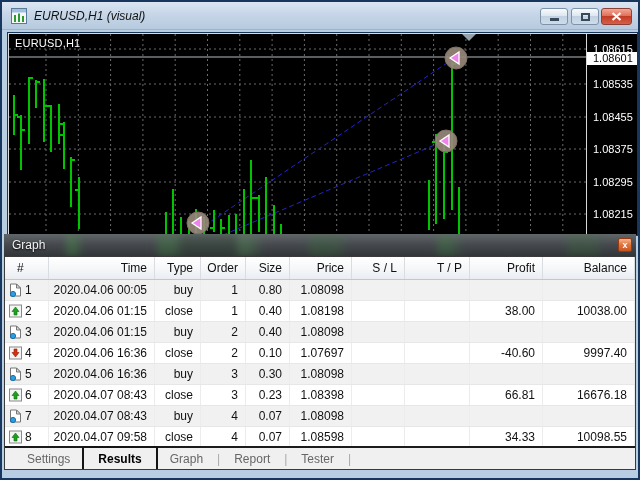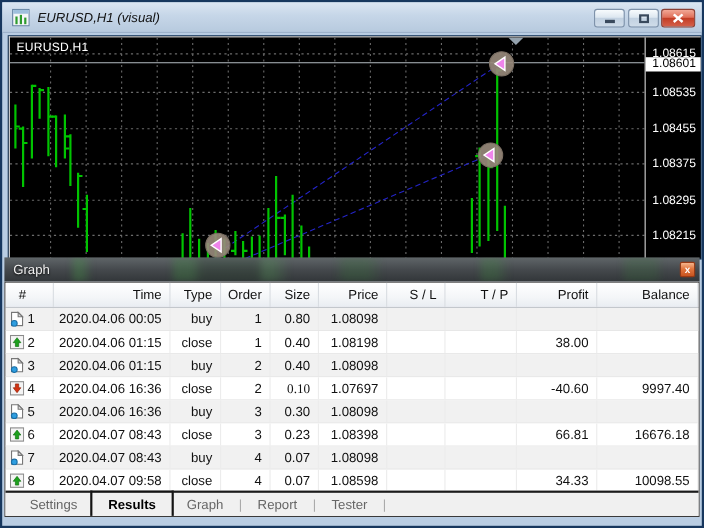--- a/index.html
+++ b/index.html
@@ -271,20 +271,21 @@
                   <path d="M6.5 3 L10 7.5 H8 V11 H5 V7.5 H3 z" fill="#1da01d" stroke="#0c6e0c" stroke-width="0.6"></path>
                 </svg>2</div>
               <div class="cell" style="width: 106px; flex: 0 0 auto;">2020.04.06 01:15</div>
               <div class="cell" style="width: 46px; flex: 0 0 auto;">close</div>
               <div class="cell" style="width: 45px; flex: 0 0 auto;">1</div>
               <div class="cell" style="width: 44px; flex: 0 0 auto;">0.40</div>
               <div class="cell" style="width: 62px; flex: 0 0 auto;">1.08198</div>
               <div class="cell" style="width: 53px; flex: 0 0 auto;"></div>
               <div class="cell" style="width: 65px; flex: 0 0 auto;"></div>
               <div class="cell" style="width: 73px; flex: 0 0 auto;">38.00</div>
+              <div class="cell" style="flex: 1 1 0%;">10038.00</div>
             </div>
             <div class="trow odd">
               <div class="cell first" style="width: 44px; flex: 0 0 auto;"><svg class="row-icon" viewBox="0 0 13 14">
                   <path d="M1.5 1 h6 l4 4 v8 h-10 z" fill="#fff" stroke="#777"></path>
                   <path d="M7.5 1 l4 4 h-4 z" fill="#ddd" stroke="#777"></path>
                   <circle cx="4" cy="11" r="2.6" fill="#2e9ee0" stroke="#1a6ea6"></circle>
                 </svg>3</div>
               <div class="cell" style="width: 106px; flex: 0 0 auto;">2020.04.06 01:15</div>
               <div class="cell" style="width: 46px; flex: 0 0 auto;">buy</div>
               <div class="cell" style="width: 45px; flex: 0 0 auto;">2</div>
@@ -296,21 +297,21 @@
               <div class="cell" style="flex: 1 1 0%;"></div>
             </div>
             <div class="trow even">
               <div class="cell first" style="width: 44px; flex: 0 0 auto;"><svg class="row-icon" viewBox="0 0 13 14">
                   <rect x="0.5" y="1" width="12" height="12" fill="#f4f4f4" stroke="#8a8a8a"></rect>
                   <path d="M6.5 11 L3 6.5 H5 V3 H8 V6.5 H10 z" fill="#d23212" stroke="#8c1e04" stroke-width="0.6"></path>
                 </svg>4</div>
               <div class="cell" style="width: 106px; flex: 0 0 auto;">2020.04.06 16:36</div>
               <div class="cell" style="width: 46px; flex: 0 0 auto;">close</div>
               <div class="cell" style="width: 45px; flex: 0 0 auto;">2</div>
-              <div class="cell" style="width: 44px; flex: 0 0 auto; font-family: Liberation Serif, serif;">0.10</div>
+              <div class="cell" style="width: 44px; flex: 0 0 auto;">0.10</div>
               <div class="cell" style="width: 62px; flex: 0 0 auto;">1.07697</div>
               <div class="cell" style="width: 53px; flex: 0 0 auto;"></div>
               <div class="cell" style="width: 65px; flex: 0 0 auto;"></div>
               <div class="cell" style="width: 73px; flex: 0 0 auto;">-40.60</div>
               <div class="cell" style="flex: 1 1 0%;">9997.40</div>
             </div>
             <div class="trow odd">
               <div class="cell first" style="width: 44px; flex: 0 0 auto;"><svg class="row-icon" viewBox="0 0 13 14">
                   <path d="M1.5 1 h6 l4 4 v8 h-10 z" fill="#fff" stroke="#777"></path>
                   <path d="M7.5 1 l4 4 h-4 z" fill="#ddd" stroke="#777"></path>

